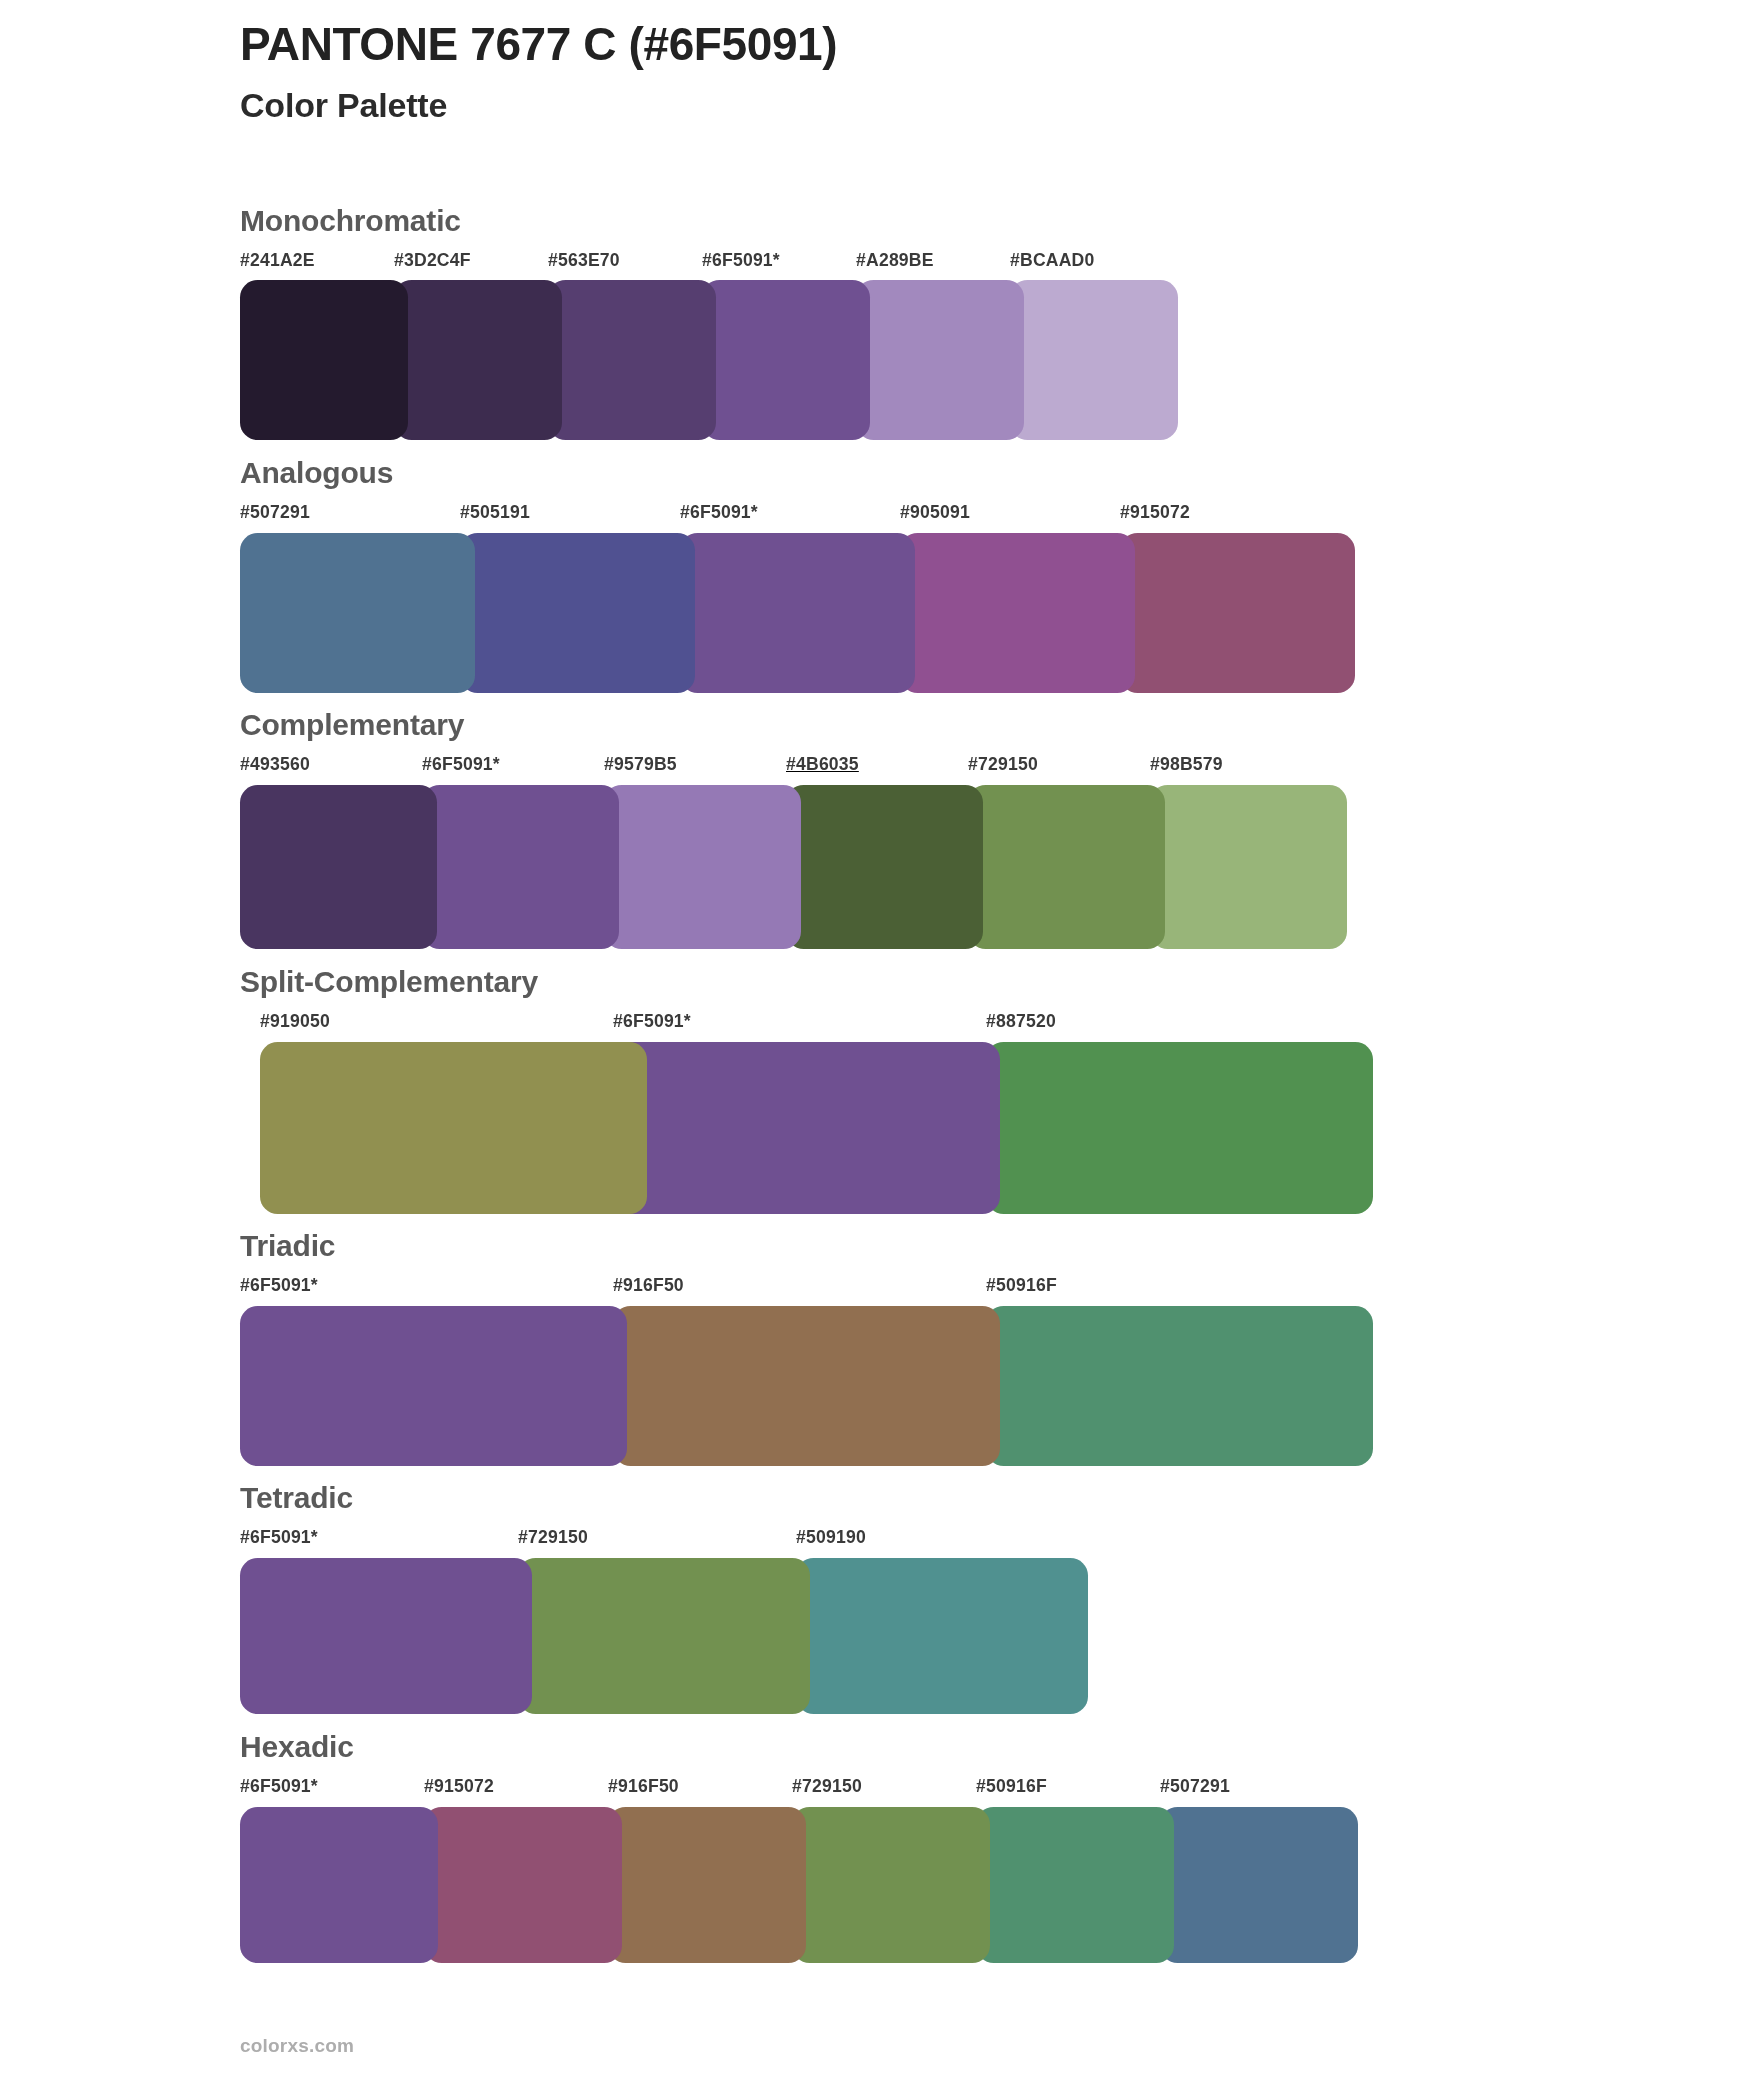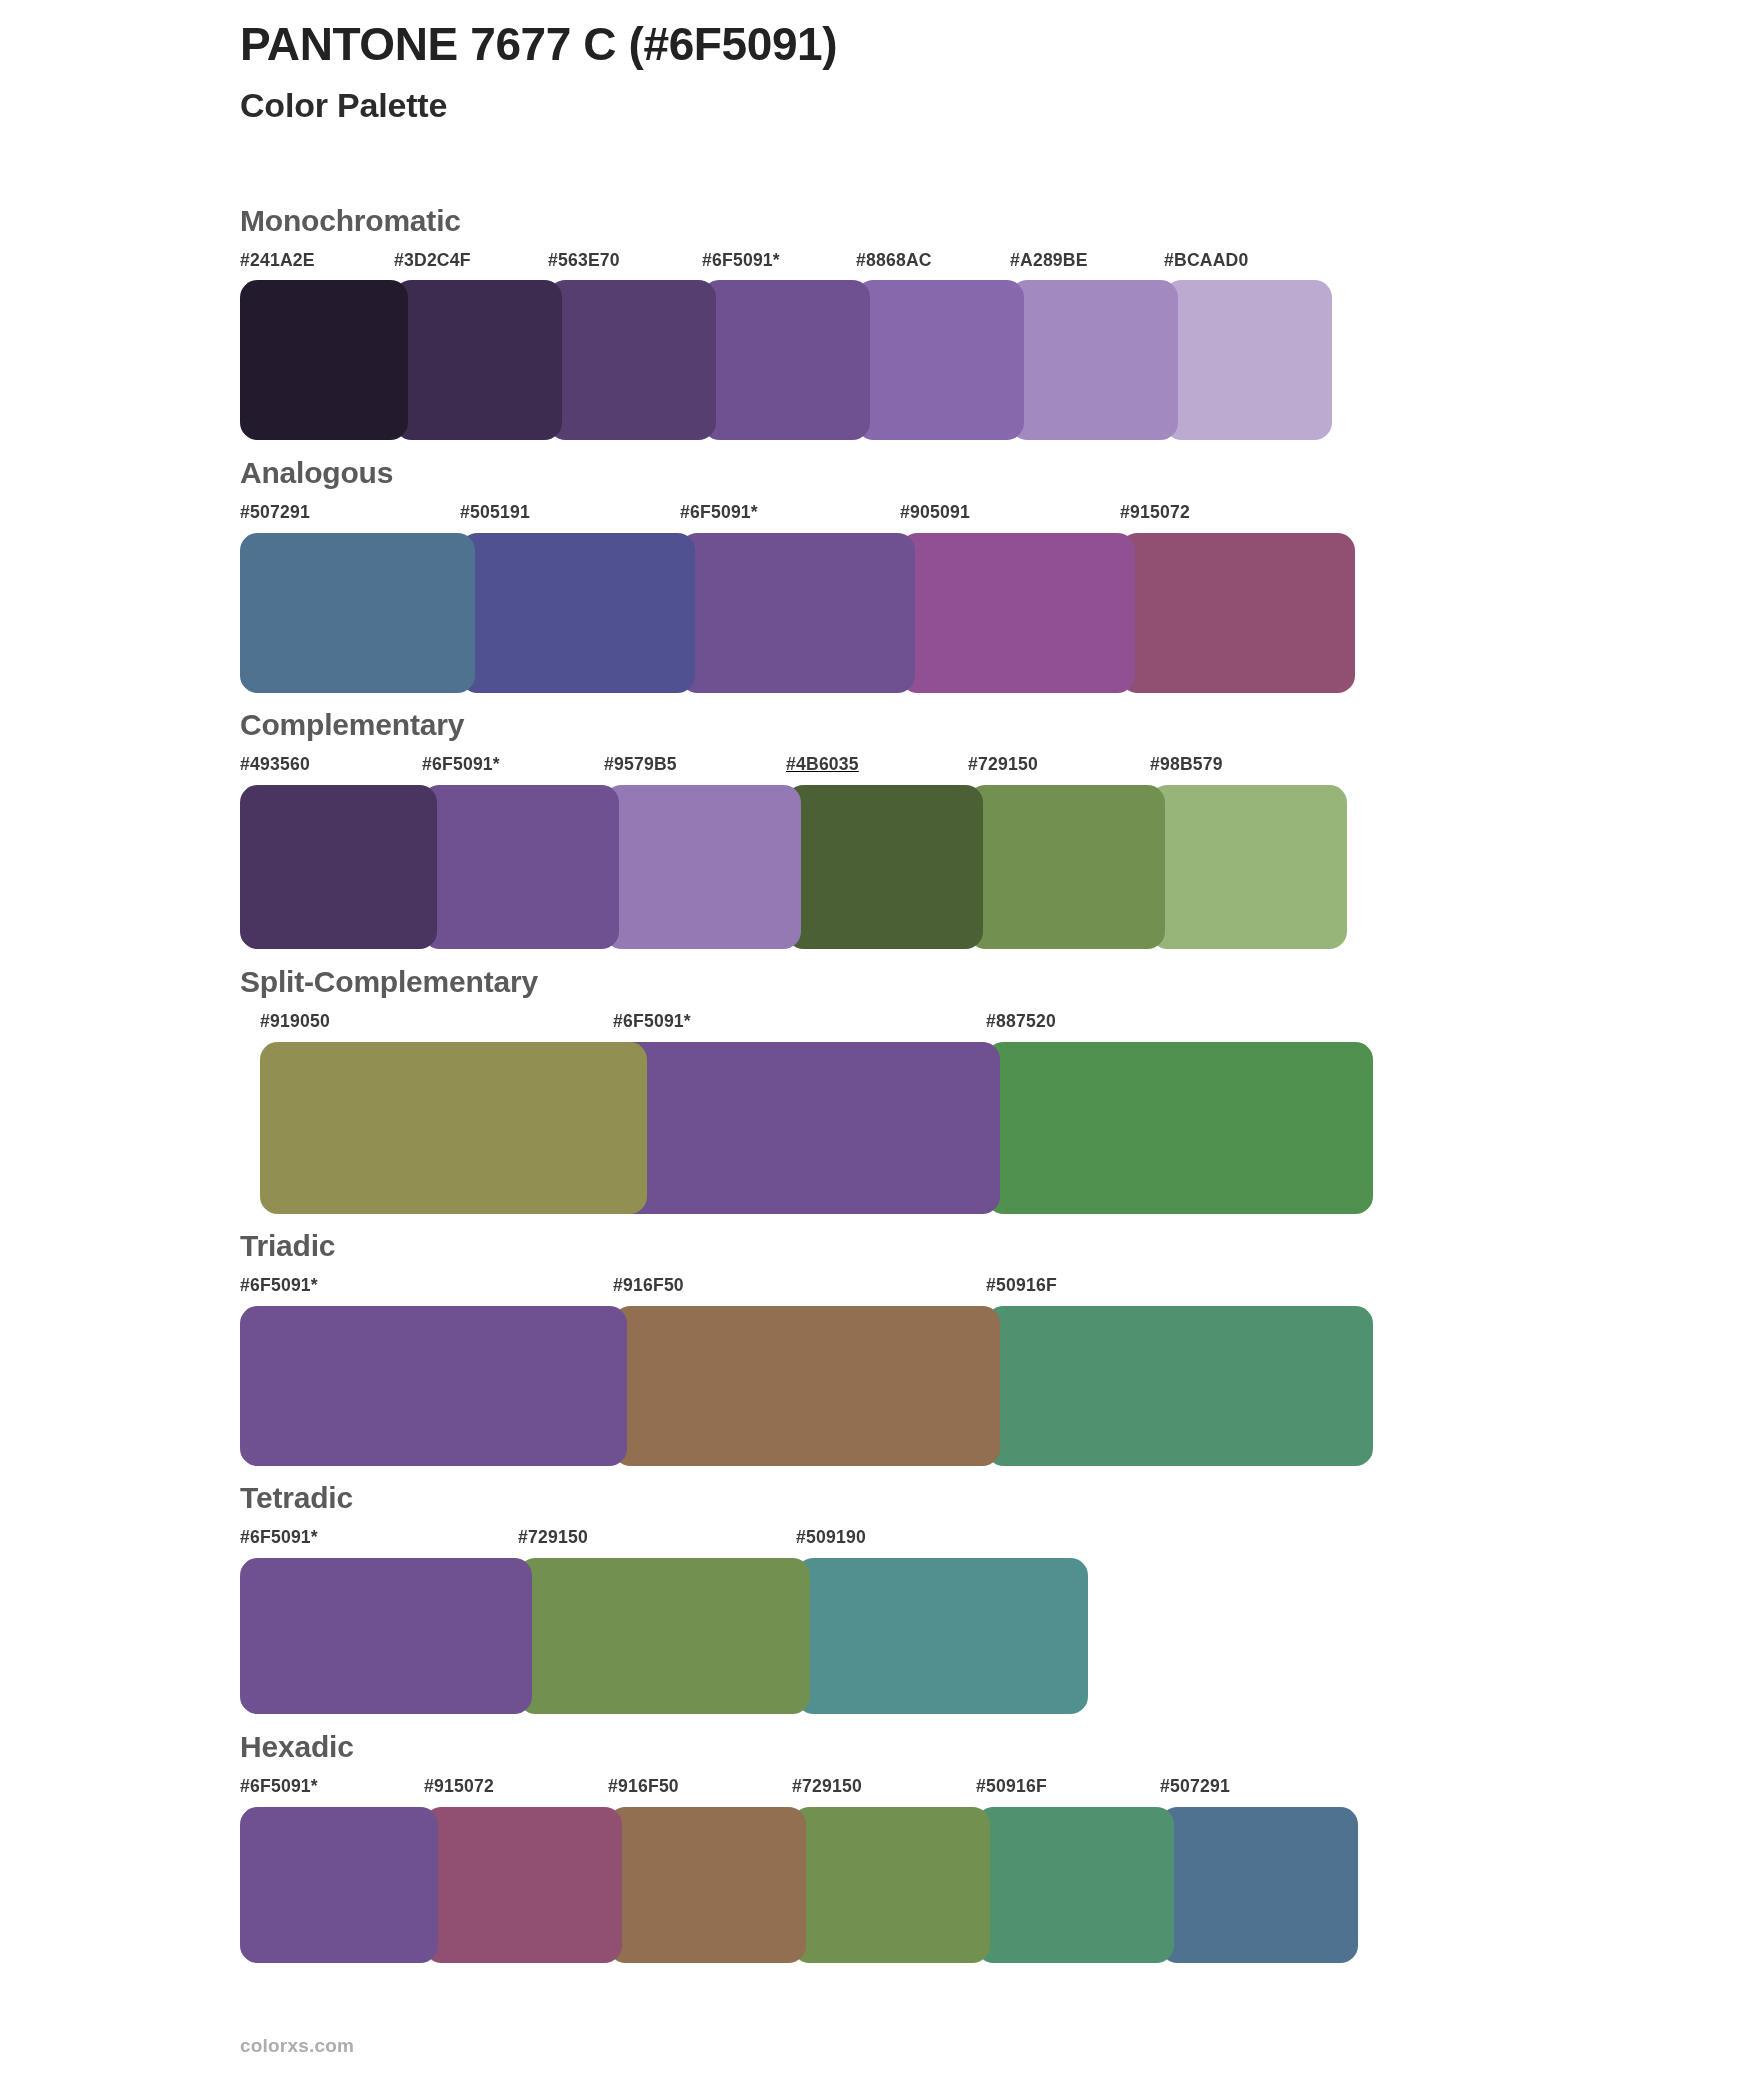--- a/index.html
+++ b/index.html
@@ -131,24 +131,20 @@
           </div>
           <div class="swatch" style="width: 154px;">
             <div class="swatch-label">#563E70</div>
             <div class="swatch-chip" style="background: rgb(86, 62, 112); height: 160px; width: 168px; margin-left: 0px; position: relative; z-index: 5;"></div>
           </div>
           <div class="swatch" style="width: 154px;">
             <div class="swatch-label">#6F5091*</div>
             <div class="swatch-chip" style="background: rgb(111, 80, 145); height: 160px; width: 168px; margin-left: 0px; position: relative; z-index: 4;"></div>
           </div>
           <div class="swatch" style="width: 154px;">
-            <div class="swatch-label">#8868AC</div>
-            <div class="swatch-chip" style="background: rgb(136, 104, 172); height: 160px; width: 168px; margin-left: 0px; position: relative; z-index: 3;"></div>
-          </div>
-          <div class="swatch" style="width: 154px;">
             <div class="swatch-label">#A289BE</div>
             <div class="swatch-chip" style="background: rgb(162, 137, 190); height: 160px; width: 168px; margin-left: 0px; position: relative; z-index: 2;"></div>
           </div>
           <div class="swatch" style="width: 154px;">
             <div class="swatch-label">#BCAAD0</div>
             <div class="swatch-chip" style="background: rgb(188, 170, 208); height: 160px; width: 168px; margin-left: 0px; position: relative; z-index: 1;"></div>
           </div>
         </div>
       </div>
       <div class="section">

